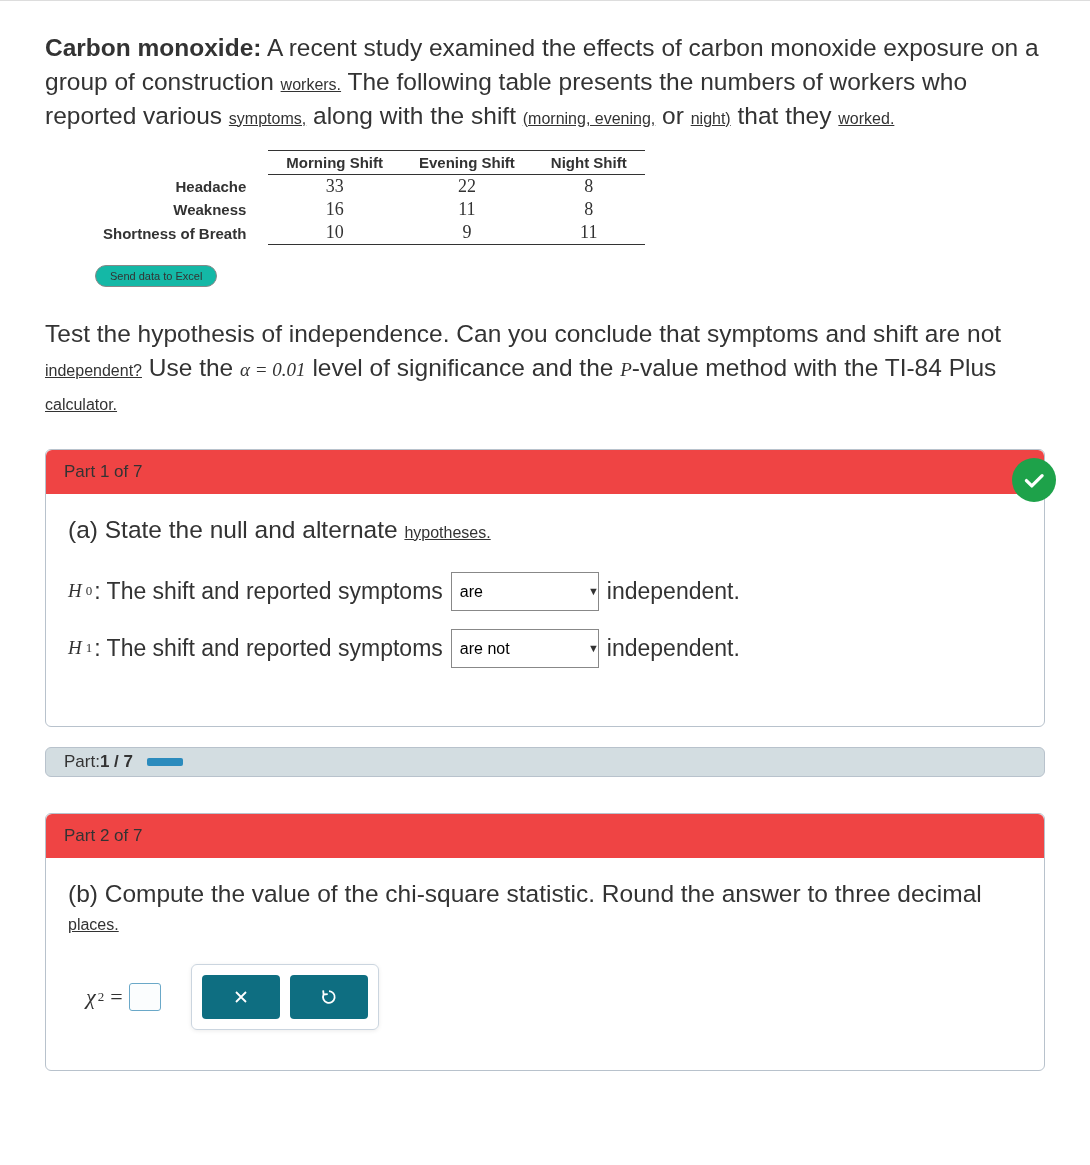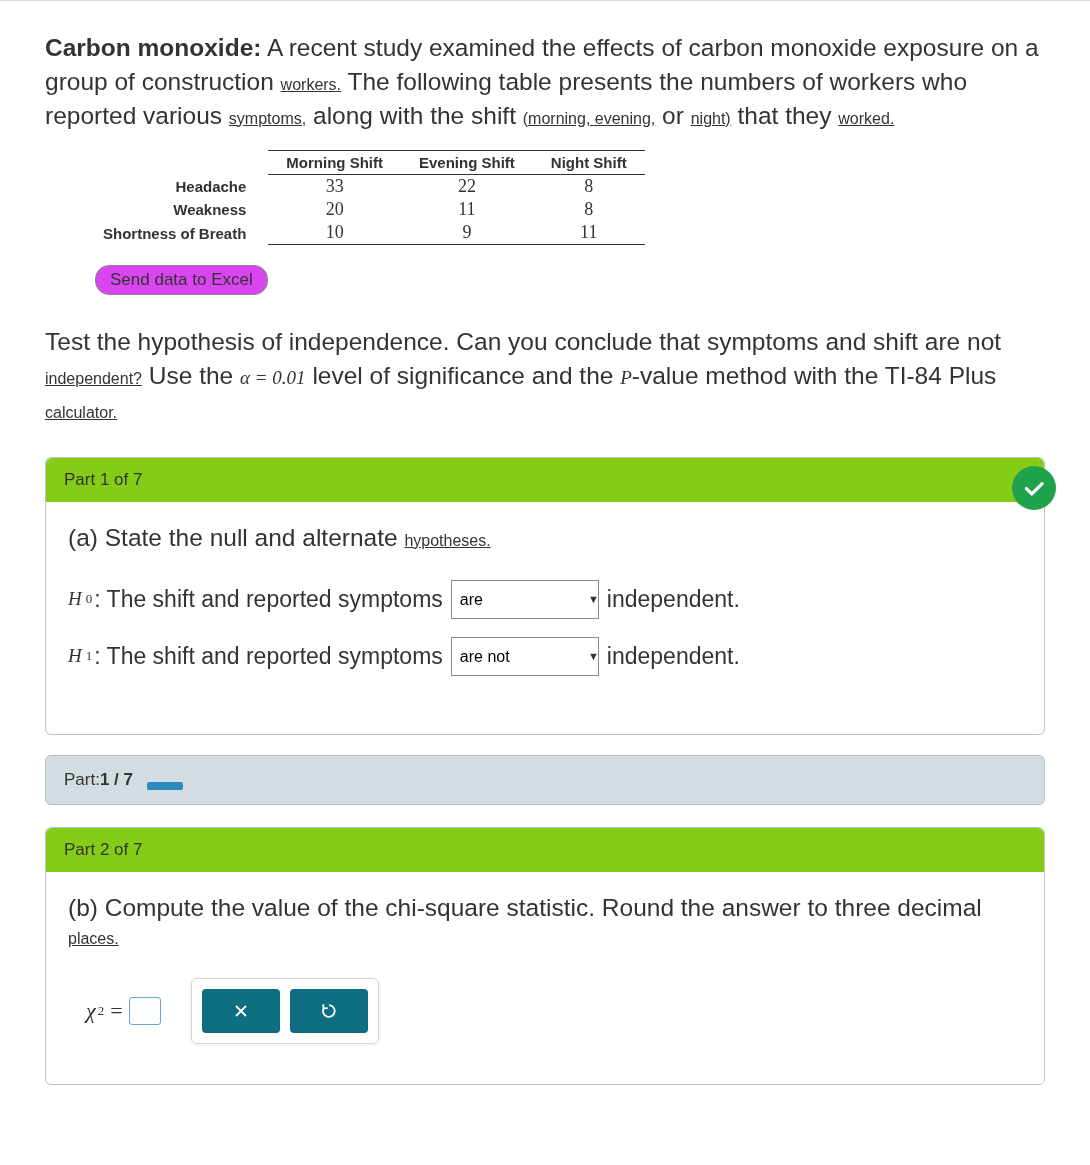--- a/index.html
+++ b/index.html
@@ -55,40 +55,40 @@
     }
     .data-table tr.lastrow td { border-bottom: 1.5px solid #333; }
     .data-table tr.lastrow td.rowlabel { border-bottom: none; }
     
     .send-excel {
       display: inline-block;
       margin: 20px 0 10px 50px;
       border: 1px solid #888;
       border-radius: 14px;
       padding: 4px 14px;
-      font-size: 17px;
-      background: #d946ef;
+      font-size: 11px;
+      background: #14b8a6;
       cursor: pointer;
     }
     .question-text {
       font-size: 24.5px;
       line-height: 1.38;
       margin-top: 20px;
       margin-bottom: 30px;
     }
     .serif-it { font-family: "Times New Roman", serif; font-style: italic; font-size: 19px; }
     .section-box {
       border: 1px solid #b8c2cc;
       border-radius: 6px;
       margin-bottom: 20px;
       overflow: visible;
       position: relative;
     }
     .section-header {
-      background: #84cc16;
+      background: #ef4444;
       padding: 12px 18px;
       font-size: 17px;
       border-radius: 6px 6px 0 0;
     }
     .section-body {
       padding: 22px 22px 40px 22px;
     }
     .sub-q {
       font-size: 24.5px;
       margin-bottom: 28px;
@@ -147,25 +147,25 @@
       border-radius: 50%;
       display: flex;
       align-items: center;
       justify-content: center;
     }
     .check-badge svg { width: 26px; height: 26px; }
     .progress-box {
       border: 1px solid #b8c2cc;
       border-radius: 6px;
       background: #d3dde1;
-      padding: 14px 18px;
+      padding: 4px 18px;
       font-size: 17px;
-      margin-bottom: 22px;
-      display: flex;
-      align-items: flex-end;
+      margin-bottom: 36px;
+      display: flex;
+      align-items: center;
     }
     .progress-box .progress-label { font-weight: normal; }
     .progress-box .bold { font-weight: bold; }
     .progress-bar {
       margin-left: 14px;
       width: 36px;
       height: 8px;
       background: #2b8bbd;
       border-radius: 2px;
     }
@@ -232,21 +232,21 @@
       <th>Night Shift</th>
     </tr>
     <tr>
       <td class="rowlabel">Headache</td>
       <td>33</td>
       <td>22</td>
       <td>8</td>
     </tr>
     <tr>
       <td class="rowlabel">Weakness</td>
-      <td>20</td>
+      <td>16</td>
       <td>11</td>
       <td>8</td>
     </tr>
     <tr class="lastrow">
       <td class="rowlabel" style="border-bottom:none">Shortness of Breath</td>
       <td>10</td>
       <td>9</td>
       <td>11</td>
     </tr>
   </tbody>

